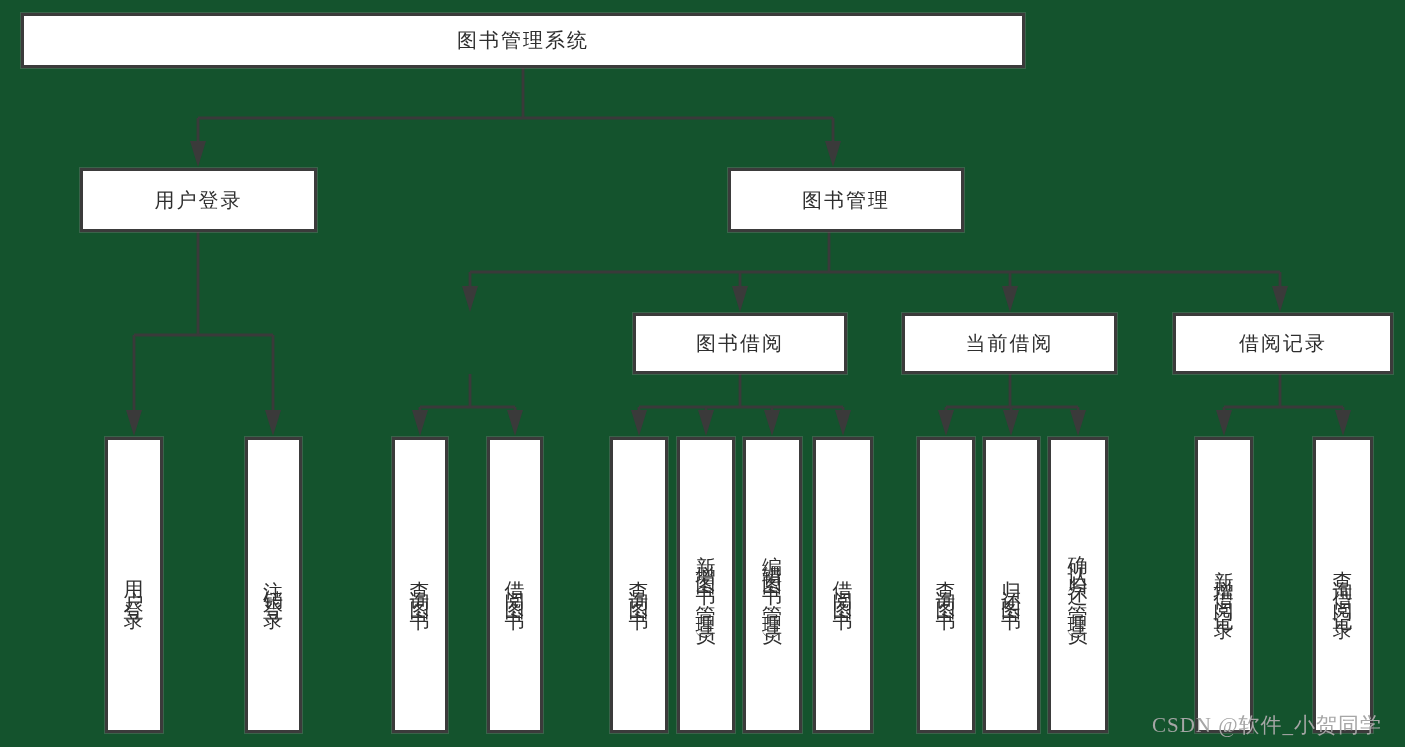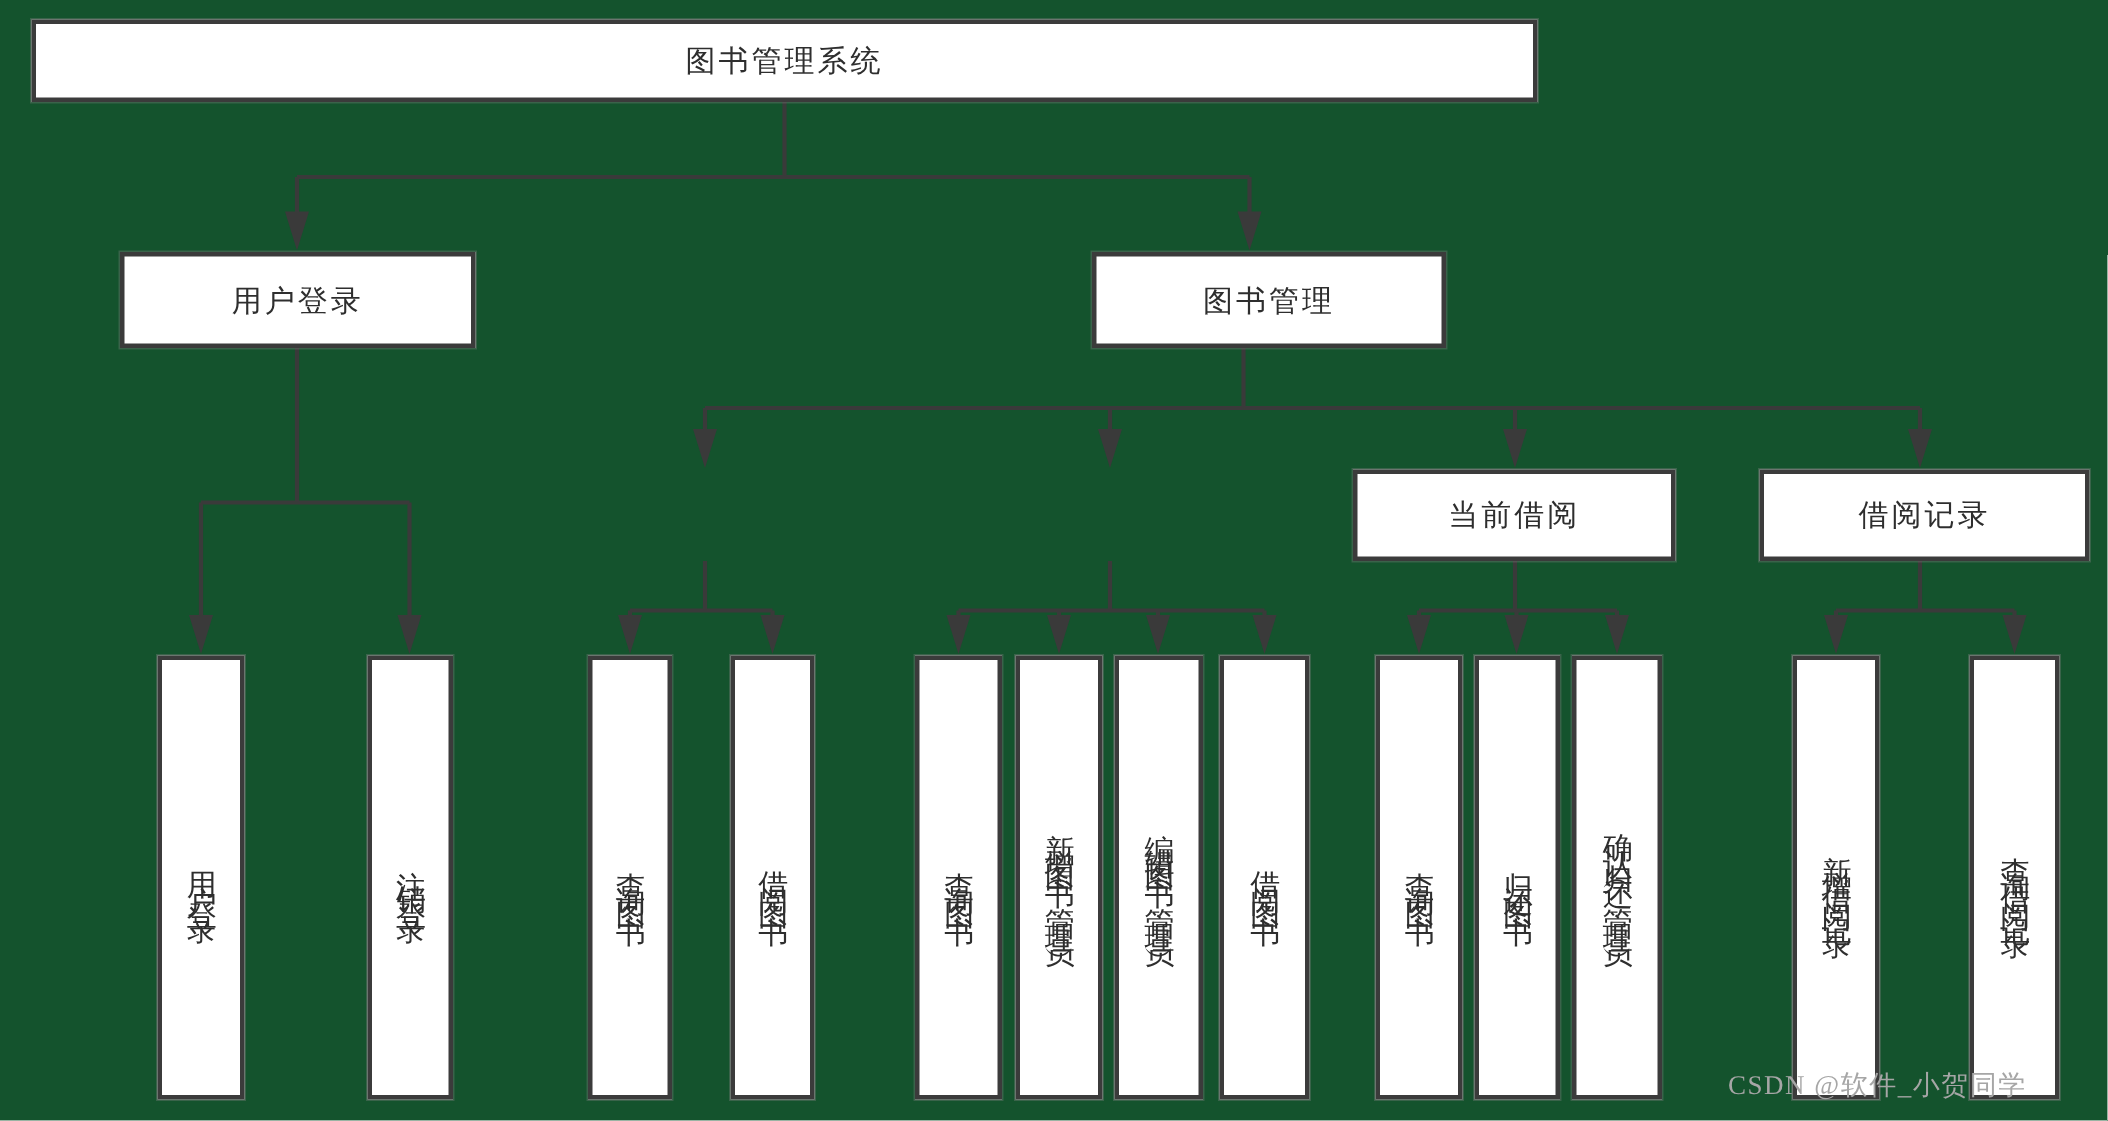--- a/index.html
+++ b/index.html
@@ -27,21 +27,21 @@
   .node.v{
     writing-mode:vertical-rl;
     text-orientation:mixed;
     font-size:20px;
     letter-spacing:10px;
     line-height:1;
   }
   .watermark{
     position:absolute;
     z-index:5;
-    font-size:18px;
+    font-size:21px;
     letter-spacing:1px;
     white-space:nowrap;
   }
 </style>
 </head>
 <body>
 
 <div id="stage">
 
   <svg id="connectors" viewBox="0 0 1405 747" xmlns="http://www.w3.org/2000/svg">
@@ -91,20 +91,23 @@
     <span>图书管理系统</span>
   </div>
 
   <div class="node h" style="left: 80px; top: 168px; width: 237px; height: 64px; border-color: rgb(59, 59, 59); background: rgb(255, 255, 255); color: rgb(46, 46, 46);">
     <span>用户登录</span>
   </div>
   <div class="node h" style="left: 711px; top: 168px; width: 236px; height: 64px; border-color: rgb(59, 59, 59); background: rgb(255, 255, 255); color: rgb(46, 46, 46); margin-left: 17px;">
     <span>图书管理</span>
   </div>
 
+  <div class="node h" style="left: 633px; top: 313px; width: 214px; height: 61px; border-color: rgb(59, 59, 59); background: rgb(255, 255, 255); color: rgb(46, 46, 46);">
+    <span>图书借阅</span>
+  </div>
   <div class="node h" style="left: 1173px; top: 313px; width: 220px; height: 61px; border-color: rgb(59, 59, 59); background: rgb(255, 255, 255); color: rgb(46, 46, 46);">
     <span>借阅记录</span>
   </div>
   <div class="node h" style="left: 902px; top: 313px; width: 215px; height: 61px; border-color: rgb(59, 59, 59); background: rgb(255, 255, 255); color: rgb(46, 46, 46);">
     <span>当前借阅</span>
   </div>
 
   <div class="node v" style="left: 105px; top: 437px; width: 58px; height: 296px; border-color: rgb(59, 59, 59); background: rgb(255, 255, 255); color: rgb(46, 46, 46);">
     <span>用户登录</span>
   </div>

